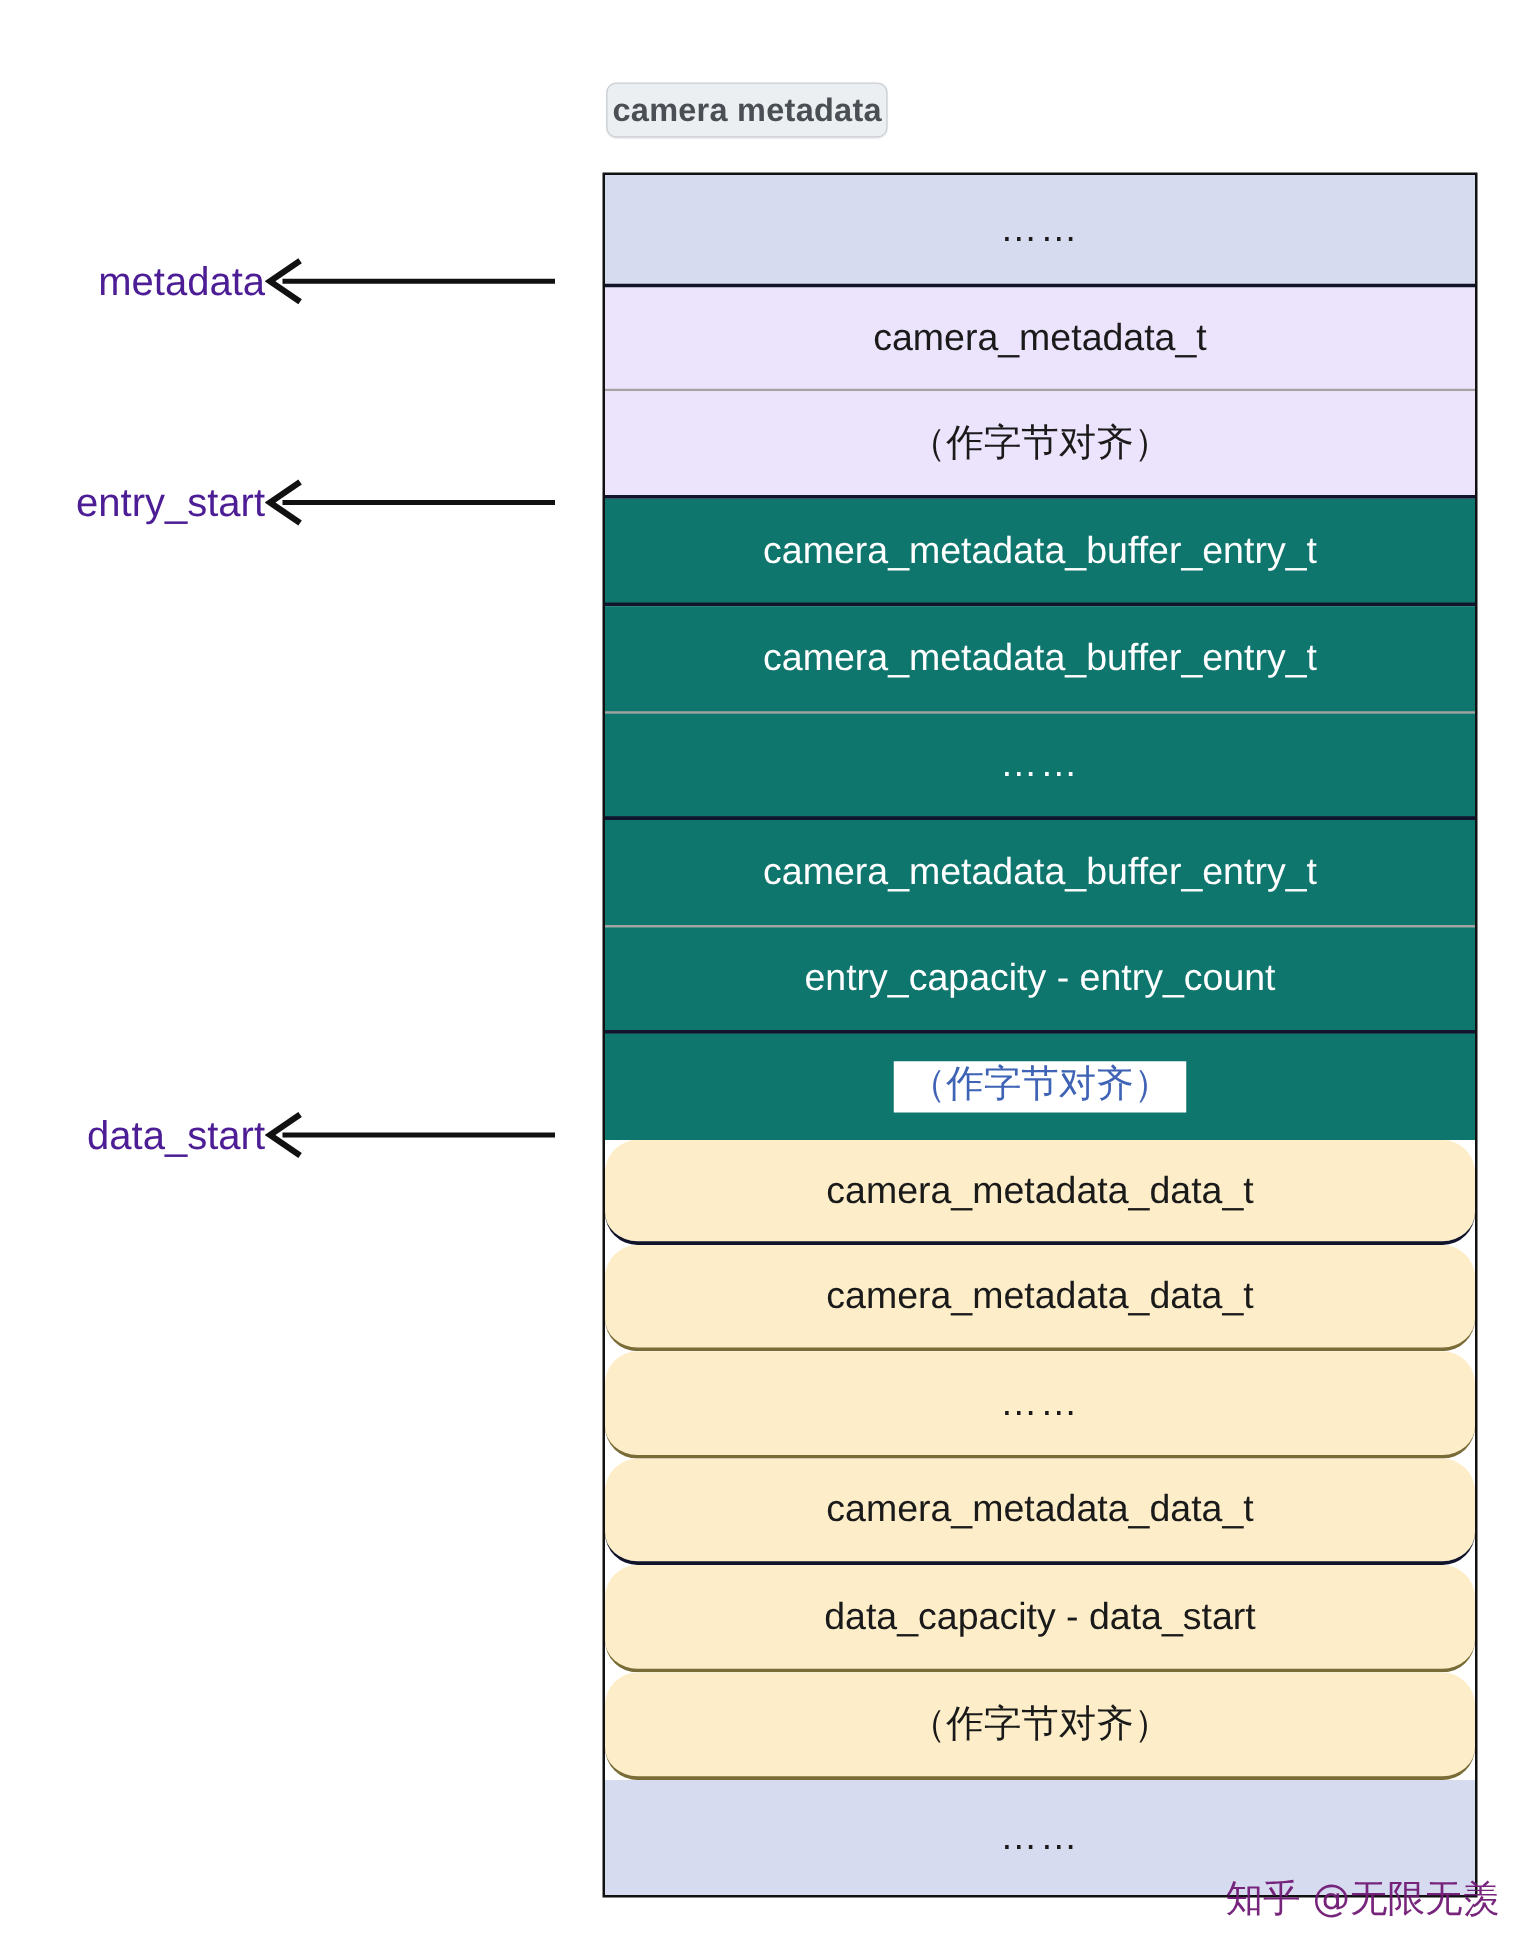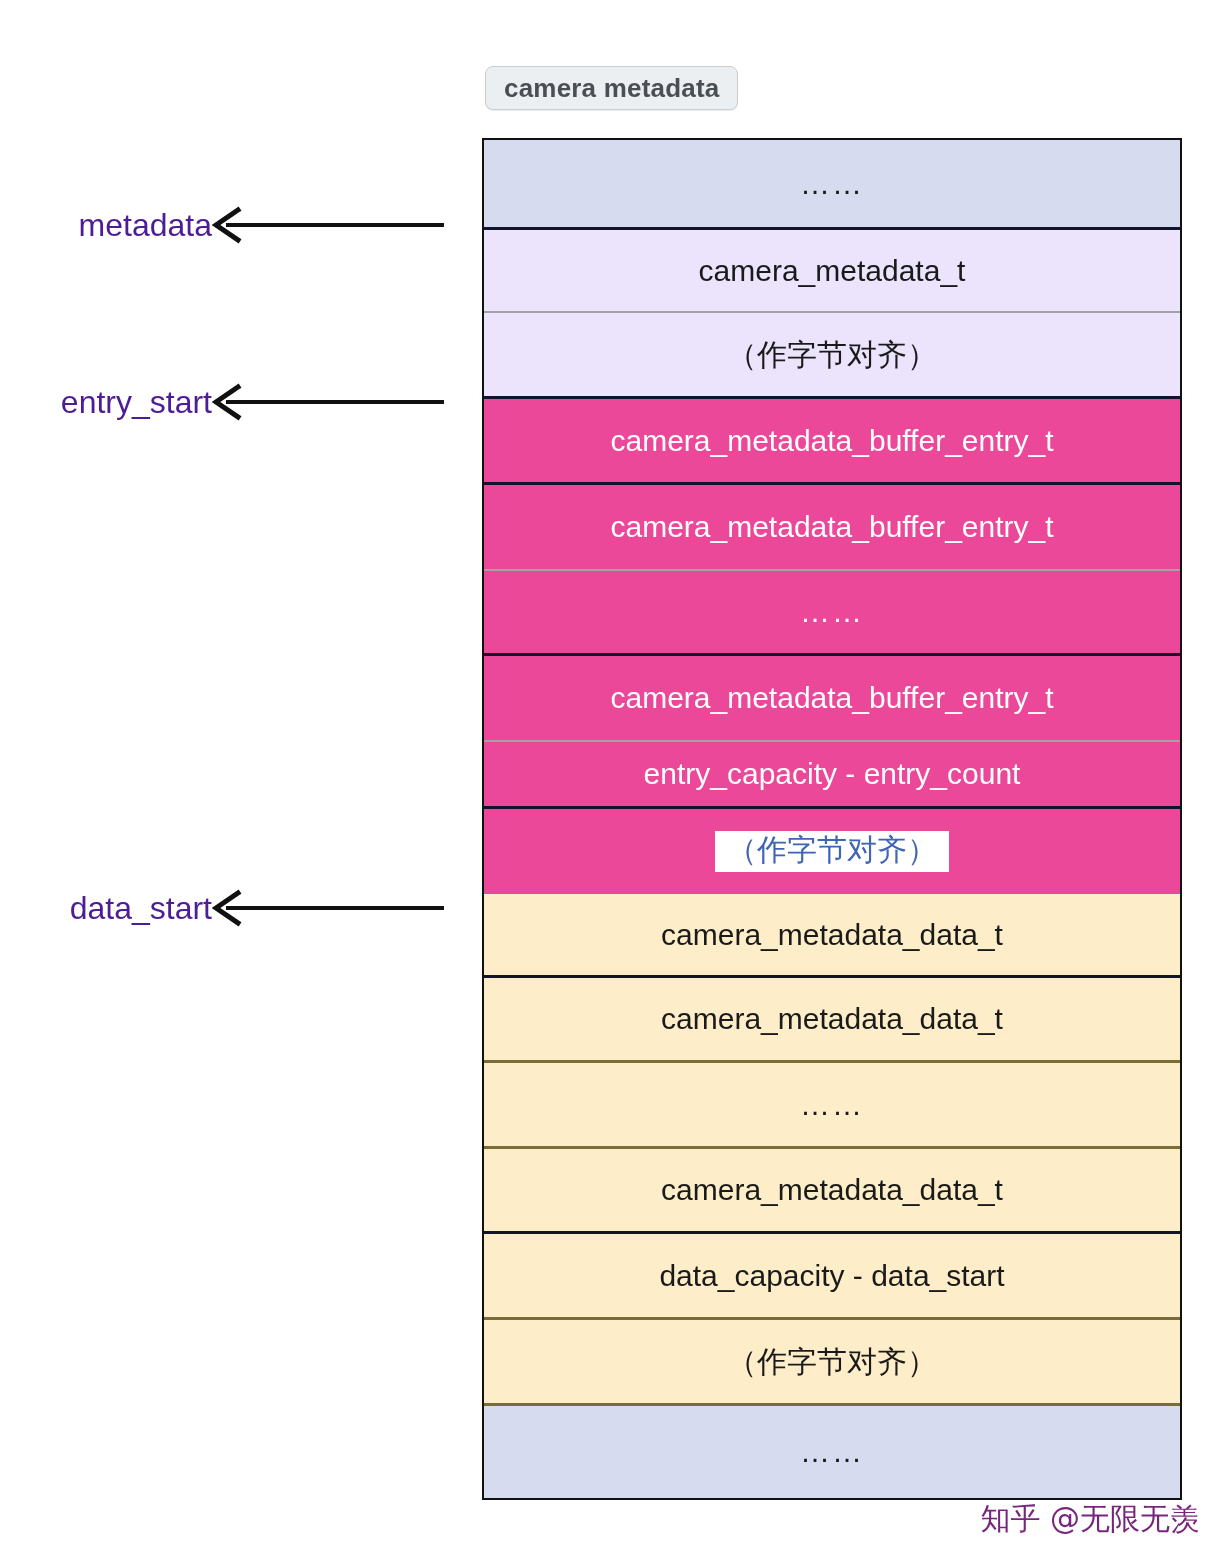--- a/index.html
+++ b/index.html
@@ -16,21 +16,21 @@
     -webkit-font-smoothing: antialiased;
   }
 
   
   #title-badge {
     position: absolute;
     left: 485px;
     top: 66px;
     height: 44px;
     box-sizing: border-box;
-    padding: 0 18px;
+    padding: 0 4px;
     display: flex;
     align-items: center;
     background: #eceff1;
     border: 1px solid #c9ced3;
     border-radius: 8px;
     box-shadow: 0 1px 1px rgba(0,0,0,0.08);
   }
   #title-badge .label {
     font-size: 26px;
     font-weight: bold;
@@ -63,22 +63,22 @@
     white-space: nowrap;
   }
   .mem-row.dots .row-text {
     font-size: 30px;
     letter-spacing: 2px;
   }
 
   
   .sec-lavender      { background: #d6dbf0; color: #1a1a1a; }
   .sec-purple        { background: #ece3fc; color: #1a1a1a; }
-  .sec-blue          { background: #ec4899; color: #ffffff; }
-  .sec-cream         { background: #fdeec9; color: #1a1a1a; }
+  .sec-blue          { background: #0f766e; color: #ffffff; }
+  .sec-cream         { background: #fdeec9; color: #1a1a1a; border-radius: 26px; }
 
   
   .sep-dark   { border-bottom: 3px solid #11142b; }
   .sep-thin   { border-bottom: 2px solid #a3a3a3; }
   .sep-olive  { border-bottom: 3px solid #7a6c36; }
   .sep-none   { border-bottom: none; }
 
   
   .hl-chip {
     background: #ffffff;
@@ -141,21 +141,21 @@
     </div>
     <div class="mem-row sec-blue sep-thin" style="height: 86px;">
       <span class="row-text">camera_metadata_buffer_entry_t</span>
     </div>
     <div class="mem-row sec-blue sep-dark dots" style="height: 85px;">
       <span class="row-text">……</span>
     </div>
     <div class="mem-row sec-blue sep-thin" style="height: 86px;">
       <span class="row-text">camera_metadata_buffer_entry_t</span>
     </div>
-    <div class="mem-row sec-blue sep-dark" style="height: 67px;">
+    <div class="mem-row sec-blue sep-dark" style="height: 85px;">
       <span class="row-text">entry_capacity - entry_count</span>
     </div>
     <div class="mem-row sec-blue sep-none" style="height: 85px;">
       <span class="row-text hl-chip">（作字节对齐）</span>
     </div>
     <div class="mem-row sec-cream sep-dark" style="height: 84px;">
       <span class="row-text">camera_metadata_data_t</span>
     </div>
     <div class="mem-row sec-cream sep-olive" style="height: 85px;">
       <span class="row-text">camera_metadata_data_t</span>

